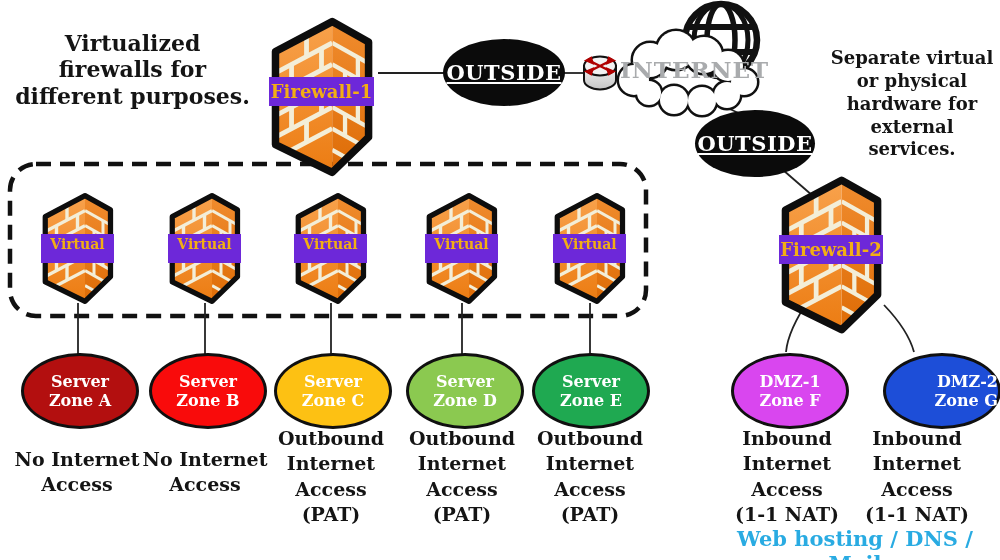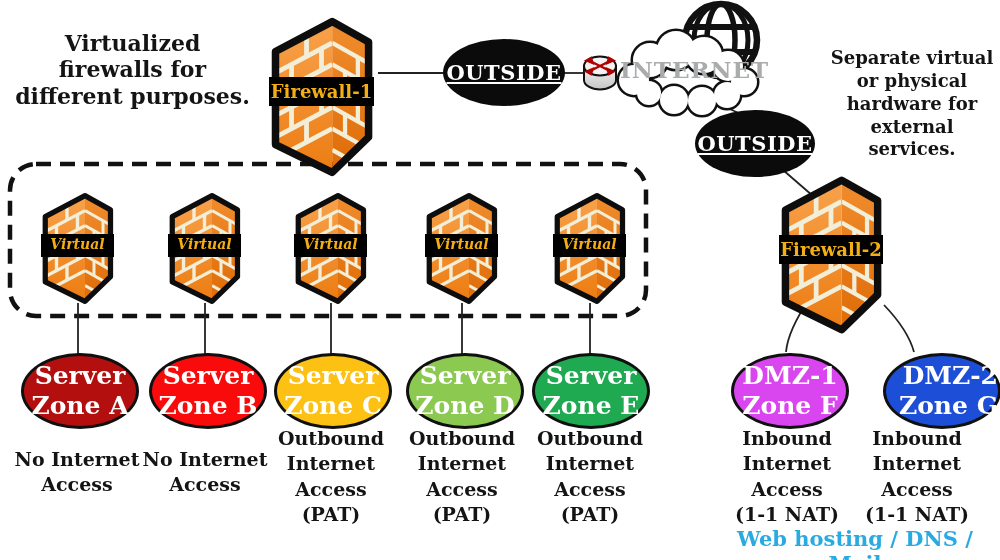--- a/index.html
+++ b/index.html
@@ -7,27 +7,27 @@
           font-family:"DejaVu Serif","Liberation Serif",serif;font-weight:bold;}
   #bg-svg{position:absolute;left:0;top:0;}
   .overlay{position:absolute;box-sizing:border-box;}
   .note{color:var(--ink);font-size:22px;line-height:1.2;text-align:center;}
   .note-right{font-size:18px;line-height:1.27;}
   .outside{background:#0b0b0b;color:#ffffff;border-radius:50%;display:flex;align-items:center;
            justify-content:center;font-size:21px;letter-spacing:.5px;text-decoration:underline;}
   .internet-label{color:#a9abad;font-size:23px;letter-spacing:1px;text-align:center;}
   .firewall{position:absolute;}
   .fw-svg{width:100%;height:100%;display:block;}
-  .fw-band{position:absolute;left:1px;right:1px;background:#000000;color:var(--gold);
+  .fw-band{position:absolute;left:1px;right:1px;background:#6d28d9;color:var(--gold);
            text-align:center;white-space:nowrap;overflow:hidden;}
   .fw-band-big{top:63px;height:29px;font-size:18px;line-height:29px;}
-  .fw-band-small{top:44px;height:23px;font-size:14px;line-height:21px;font-style:italic;}
+  .fw-band-small{top:44px;height:29px;font-size:14px;line-height:21px;}
   .zone{position:absolute;width:112px;height:70px;top:353px;border:3px solid #101010;border-radius:50%;
         display:flex;flex-direction:column;align-items:center;justify-content:center;
-        color:#fff;font-size:25px;line-height:1.2;text-align:center;}
+        color:#fff;font-size:16px;line-height:1.2;text-align:center;}
   .cap{position:absolute;width:130px;text-align:center;font-size:19px;line-height:1.33;color:var(--ink);}
   .footer{color:var(--cyan);font-size:21px;text-align:center;}
 </style>
 </head>
 <body>
 
 <div id="canvas">
 
   <svg id="bg-svg" width="1000" height="560">
     <defs>

